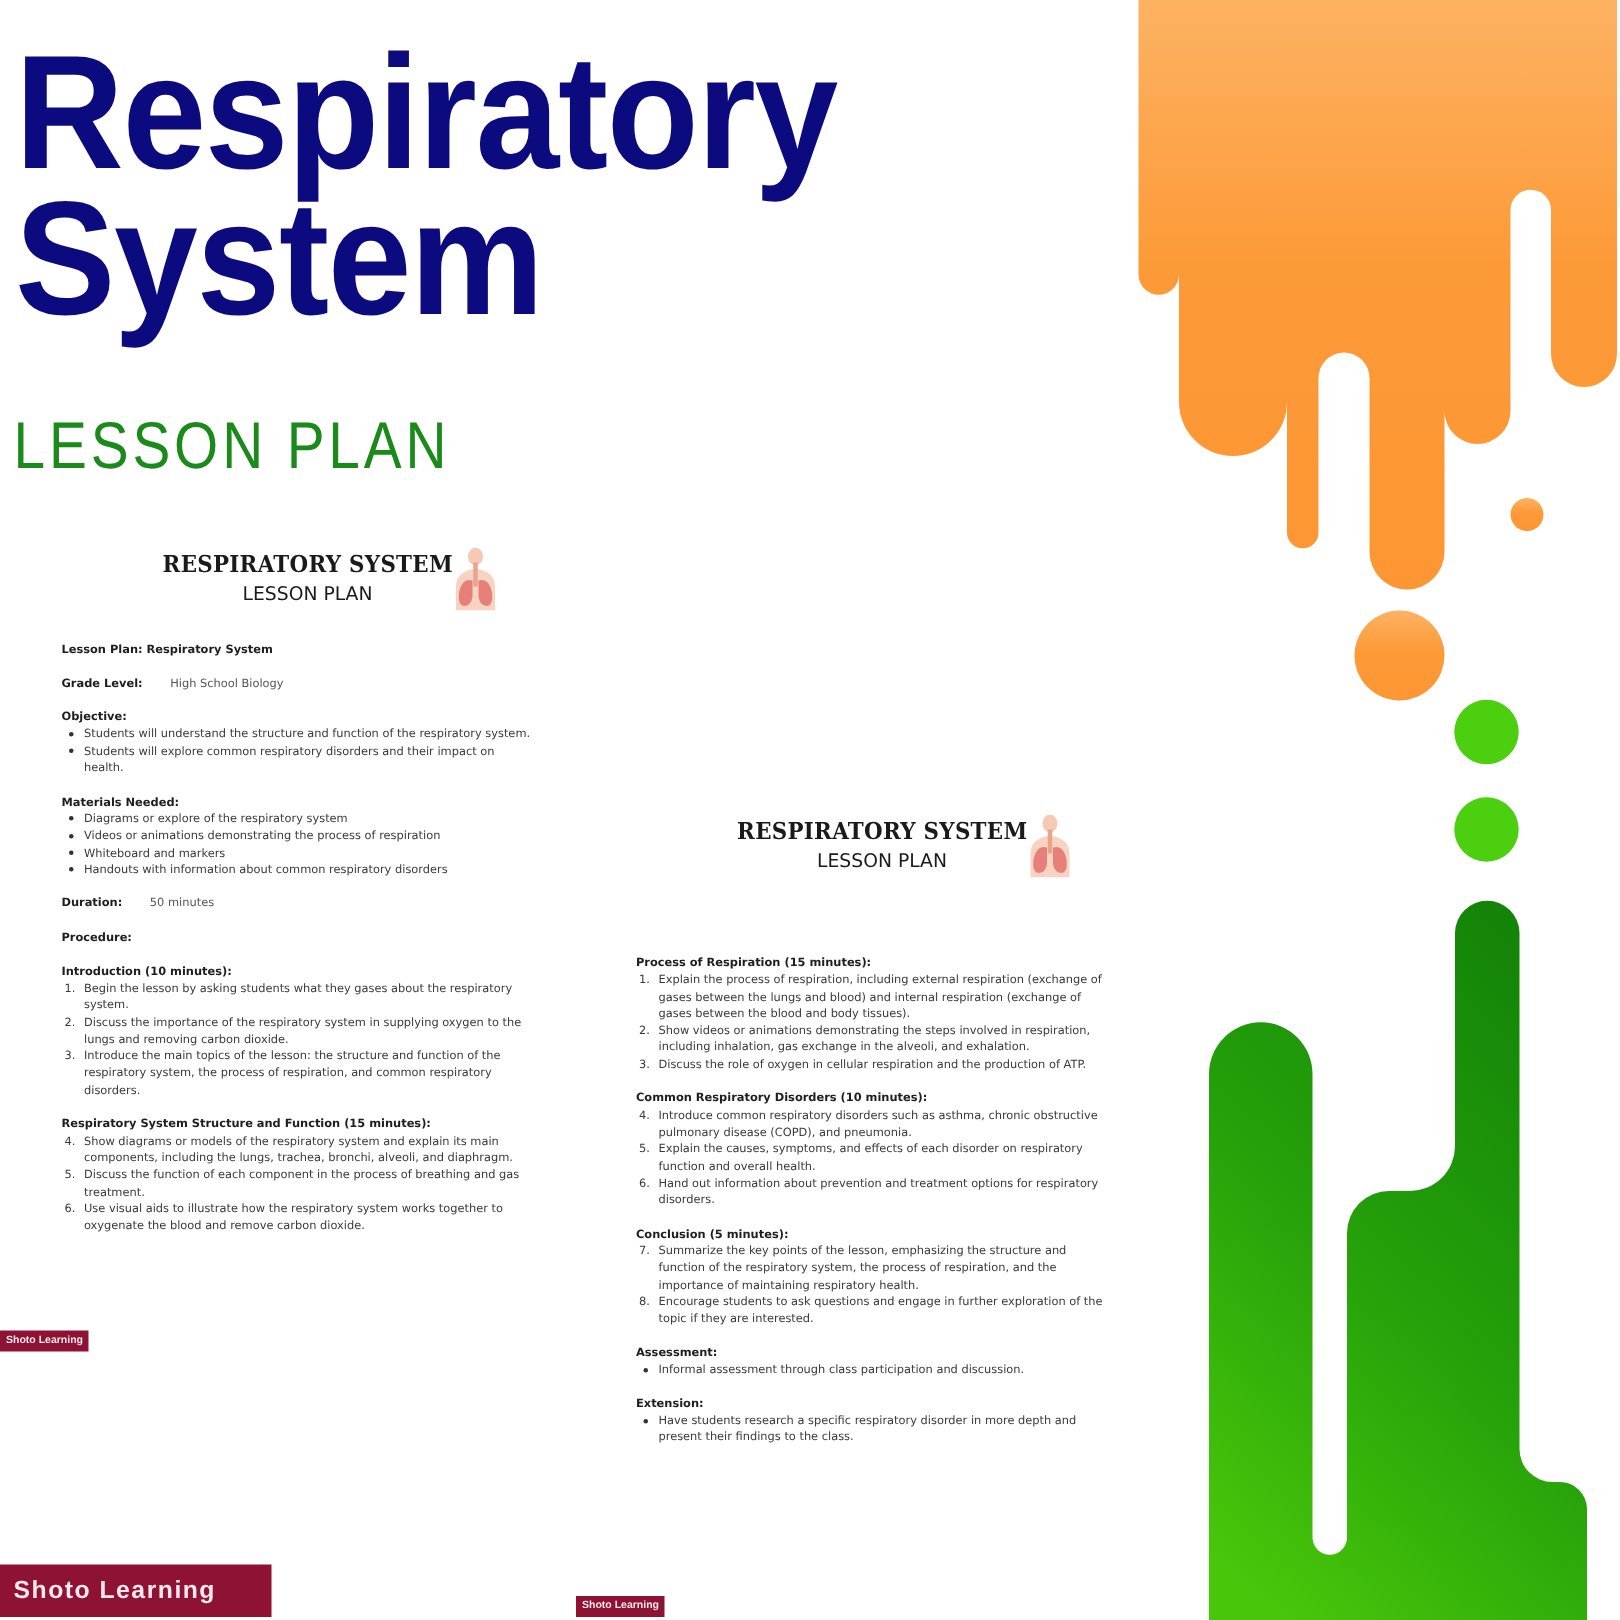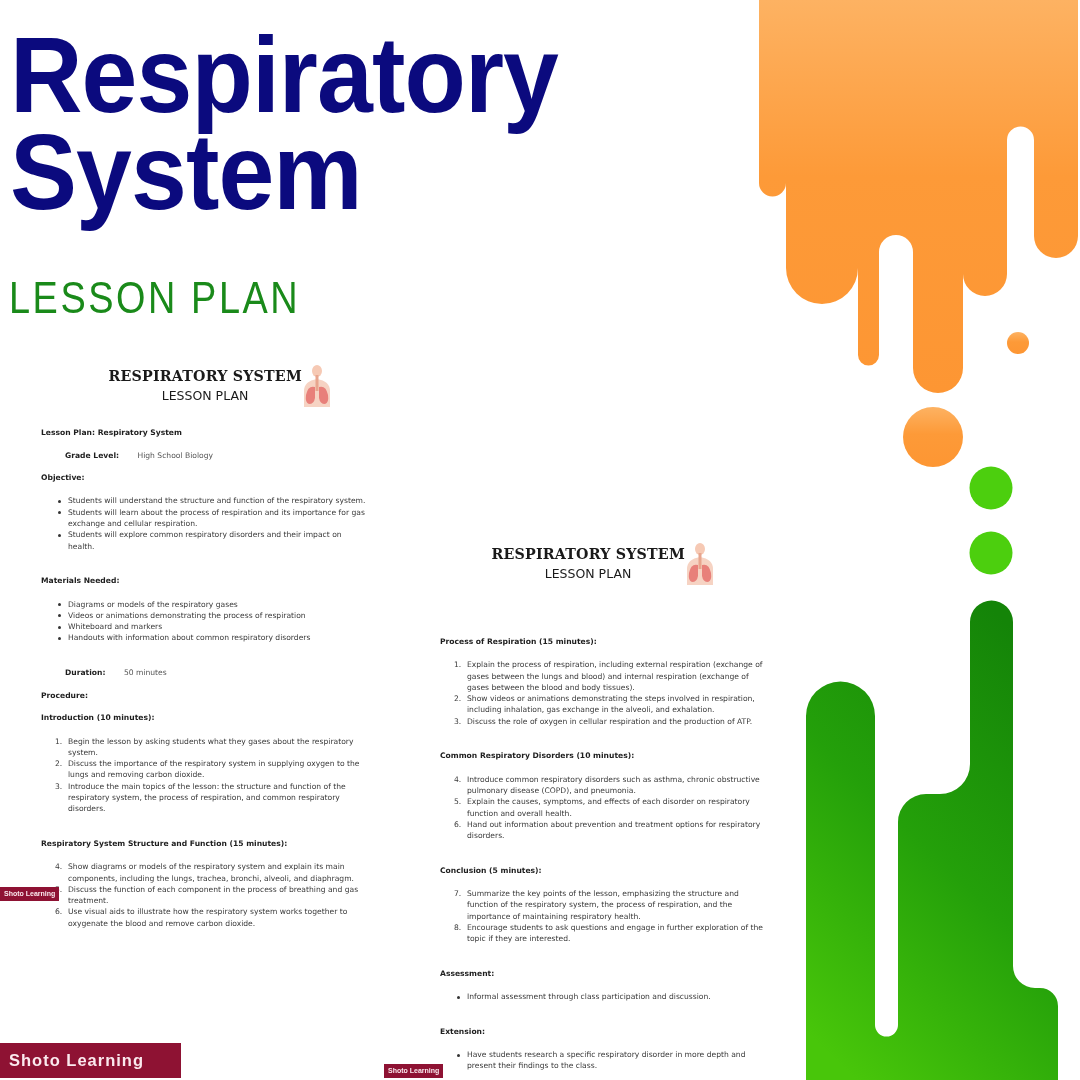--- a/index.html
+++ b/index.html
@@ -58,24 +58,24 @@
     white-space: nowrap;
   }
   .doc-head .s {
     font-family: "DejaVu Sans", sans-serif;
     font-size: 12.5px;
     color: #1a1a1a;
     margin-top: 3px;
     white-space: nowrap;
   }
   .lung { position: absolute; }
-  .doc .h { font-weight: bold; color: #1e1e1e; margin-left: 24px; }
+  .doc .h { font-weight: bold; color: #1e1e1e; }
   .doc .p { margin: 0; white-space: nowrap; }
   .doc .gap { height: 11.3px; }
-  .doc ul, .doc ol { margin: 12px; padding: 0; list-style: none; }
+  .doc ul, .doc ol { margin: 0; padding: 0; list-style: none; }
   .doc li { position: relative; padding-left: 15px; white-space: nowrap; }
   .doc ul li::before {
     content: ""; position: absolute; left: 5px; top: 4.5px;
     width: 3px; height: 3px; border-radius: 50%; background: #333;
   }
   .doc ol li .num { position: absolute; left: 2px; top: 0; }
   .doc .wrap { display: block; }
   .doc .light { color: #555; margin-left: 16px; }
 
   
@@ -158,33 +158,29 @@
   <div class="p h">Lesson Plan: Respiratory System</div>
   <div class="gap"></div>
   <div class="p"><span class="h">Grade Level:</span> <span class="light">High School Biology</span></div>
   <div class="gap"></div>
   <div class="p h">Objective:</div>
   <ul>
     <li>
         <span class="wrap">Students will understand the structure and function of the respiratory system.</span>
       </li>
     <li>
-        <span class="wrap">Students will learn about the process of respiration and its importance for gas</span>
-        <span class="wrap">exchange and cellular respiration.</span>
-      </li>
-    <li>
         <span class="wrap">Students will explore common respiratory disorders and their impact on</span>
         <span class="wrap">health.</span>
       </li>
   </ul>
   <div class="gap"></div>
   <div class="p h">Materials Needed:</div>
   <ul>
     <li>
-        <span class="wrap">Diagrams or models of the respiratory gases</span>
+        <span class="wrap">Diagrams or explore of the respiratory system</span>
       </li>
     <li>
         <span class="wrap">Videos or animations demonstrating the process of respiration</span>
       </li>
     <li>
         <span class="wrap">Whiteboard and markers</span>
       </li>
     <li>
         <span class="wrap">Handouts with information about common respiratory disorders</span>
       </li>
@@ -241,21 +237,21 @@
   <div class="s">LESSON PLAN</div>
 </div>
 <svg class="lung" style="left:683px; top:543px;" width="34" height="42" viewBox="0 0 34 42">
   <ellipse cx="17" cy="6" rx="5" ry="6" fill="#f6c9b4"></ellipse>
   <path d="M4 42 V26 Q4 16 17 14 Q30 16 30 26 V42 Z" fill="#f6d3c3"></path>
   <rect x="15.5" y="10" width="3" height="16" fill="#e8a58e"></rect>
   <path d="M15 22 Q8 20 6 30 Q5 38 9 39 Q14 39 15 33 Z" fill="#e8807a"></path>
   <path d="M19 22 Q26 20 28 30 Q29 38 25 39 Q20 39 19 33 Z" fill="#e8807a"></path>
 </svg>
 
-<div class="doc" style="left:440px; top:636px;">
+<div class="doc" style="left:424px; top:636px;">
   <div class="p h">Process of Respiration (15 minutes):</div>
   <ol>
     <li>
         <span class="num">1.</span>
         <span class="wrap">Explain the process of respiration, including external respiration (exchange of</span>
         <span class="wrap">gases between the lungs and blood) and internal respiration (exchange of</span>
         <span class="wrap">gases between the blood and body tissues).</span>
       </li>
     <li>
         <span class="num">2.</span>

